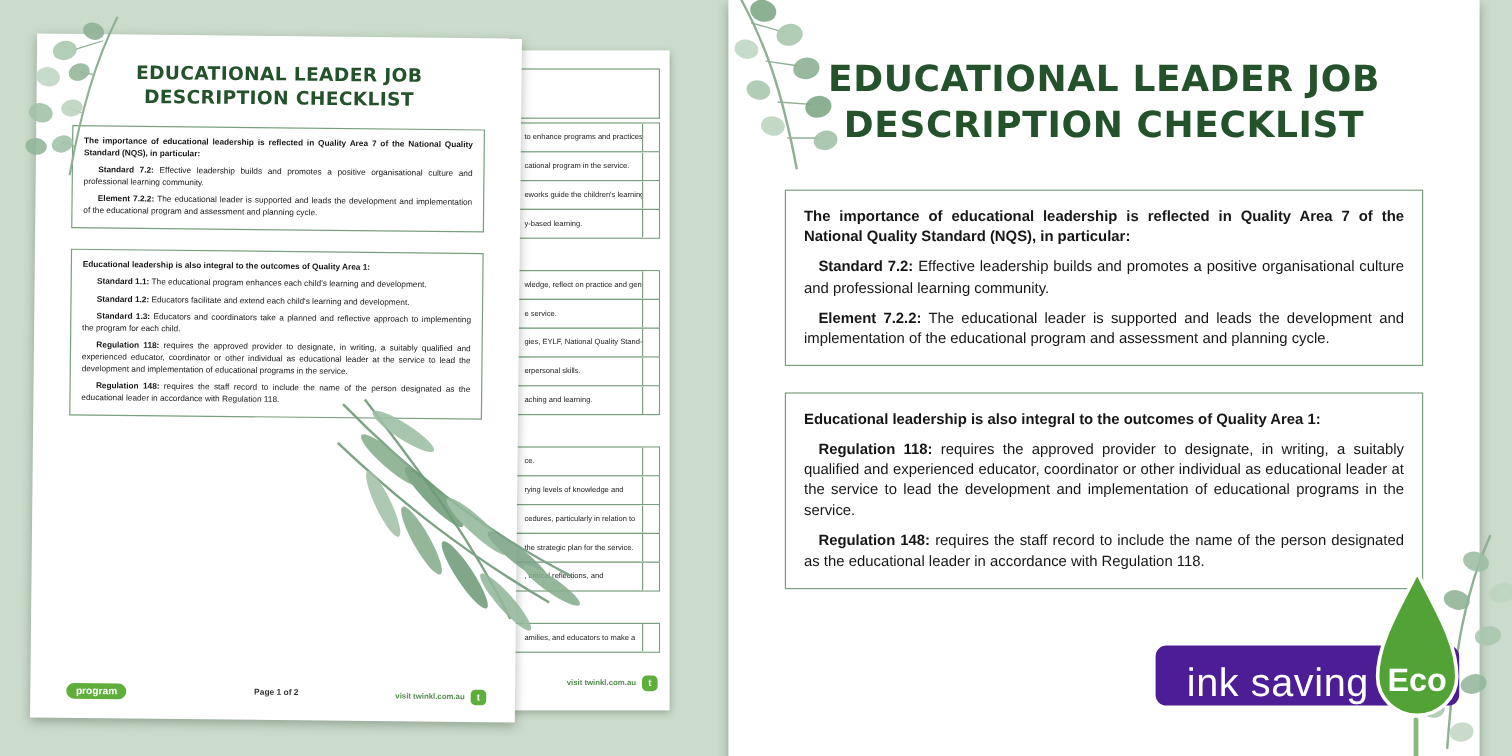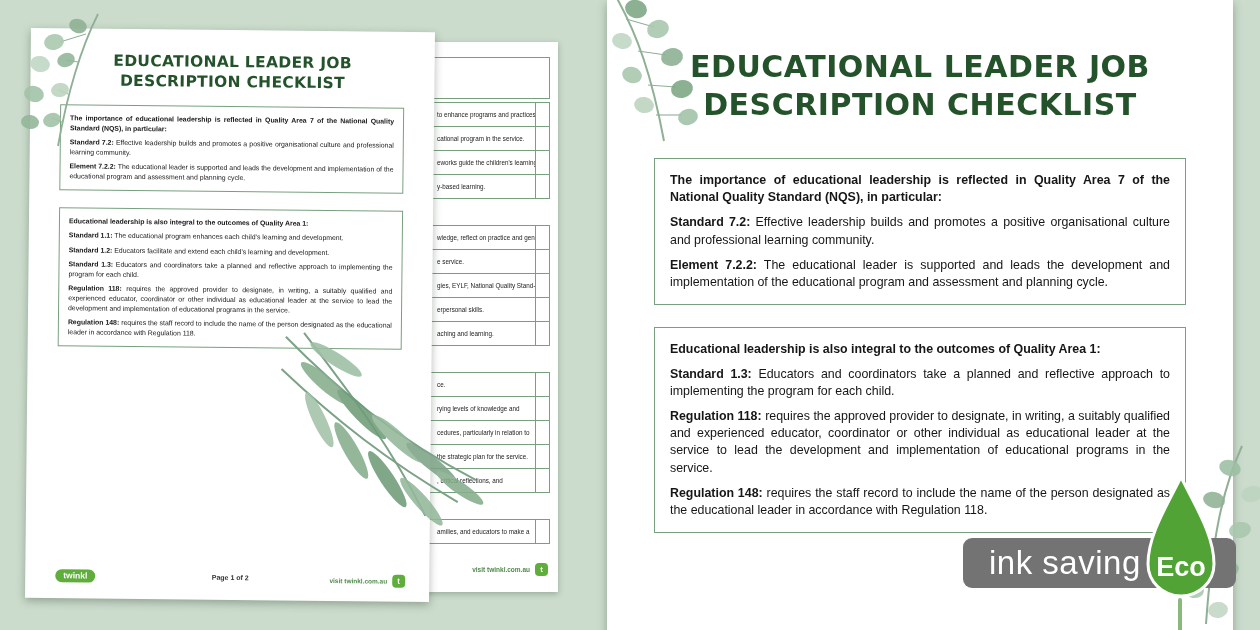--- a/index.html
+++ b/index.html
@@ -26,43 +26,43 @@
   
   .p1{left:28px;top:30px;width:404px;height:570px;z-index:2;transform:rotate(.6deg);}
   .title{font-family:"DejaVu Sans","Liberation Sans",sans-serif;text-align:center;color:#24522b;font-weight:800;}
   .title.s{margin-top:22px;font-size:15.5px;line-height:1.3;letter-spacing:.3px;}
   .box{border:1px solid #79a07e;text-align:justify;color:#161616;}
   .s-box{margin:14px 30px 0 30px;padding:8px 9px;font-size:6.9px;line-height:1.42;}
   .s-box.second{margin-top:17px;}
   .intro{font-weight:bold;margin:0;}
   .para{margin:4.5px 0 0 0;}
   .pz .para{margin:8px 0 0 0;}
-  .lead{font-weight:bold;}
+  .lead{font-weight:bold;margin-left:12px;}
   .p1footer{position:absolute;left:30px;right:24px;bottom:13px;height:16px;}
   .tw-pill{position:absolute;left:0;top:0;background:#5fae3c;color:#fff;font-weight:bold;font-size:8.5px;
            padding:2px 8px;border-radius:7px;line-height:1.1;}
   .pageno{position:absolute;left:50%;top:3px;transform:translateX(-50%);font-size:7px;color:#333;font-weight:bold;}
   .visit-group{position:absolute;right:0;top:2px;display:flex;align-items:center;gap:5px;}
   .p1-branch{position:absolute;left:248px;top:296px;width:222px;height:202px;pointer-events:none;}
 
   
   .pz{left:607px;top:0;width:626px;height:640px;z-index:2;}
   .title.z{margin-top:48px;font-size:30px;line-height:1.27;letter-spacing:.5px;}
   .z-box{margin:34px 47px 0 47px;padding:13px 15px;font-size:12.4px;line-height:1.38;border-width:1.5px;}
   .z-box.second{margin-top:22px;}
 
   
   .deco{position:absolute;pointer-events:none;z-index:3;}
   .deco.tl{left:20px;top:10px;width:100px;height:140px;}
   .deco.tm{left:592px;top:-8px;width:135px;height:152px;}
   .deco.br{left:1142px;top:438px;width:118px;height:192px;}
 
   
-  .eco-bar{position:absolute;left:963px;top:538px;width:273px;height:50px;background:#737373;
-           border-radius:9px;color:#fff;display:flex;align-items:center;padding-left:26px;
+  .eco-bar{position:absolute;left:963px;top:538px;width:253px;height:50px;background:#4c1d95;
+           border-radius:9px;color:#fff;display:flex;align-items:flex-end;padding-left:26px;
            box-sizing:border-box;font-size:33px;letter-spacing:.5px;z-index:4;}
   .eco-leaf{position:absolute;left:1138px;top:474px;width:86px;height:130px;z-index:5;}
   .eco-stem{position:absolute;left:1178px;top:598px;width:4px;height:34px;background:#8ab97e;z-index:3;border-radius:2px;}
 </style>
 </head>
 <body>
 
 <div class="stage">
 
   <div class="page p2">
@@ -172,21 +172,21 @@
         <ellipse cx="156" cy="134" rx="32" ry="6.5" fill="#7da387" transform="rotate(38 156 134)"></ellipse>
         <ellipse cx="44" cy="92" rx="30" ry="6.5" fill="#a3c2a8" transform="rotate(64 44 92)"></ellipse>
         <ellipse cx="76" cy="122" rx="32" ry="7" fill="#86ad8d" transform="rotate(60 76 122)"></ellipse>
         <ellipse cx="112" cy="150" rx="33" ry="7" fill="#6f9d78" transform="rotate(56 112 150)"></ellipse>
         <ellipse cx="146" cy="172" rx="31" ry="6.5" fill="#93b89a" transform="rotate(48 146 172)"></ellipse>
         <ellipse cx="184" cy="158" rx="28" ry="6" fill="#86ad8d" transform="rotate(34 184 158)"></ellipse>
       </g>
     </svg>
 
     <div class="p1footer">
-      <span class="tw-pill">twinkl</span>
+      <span class="tw-pill">program</span>
       <span class="pageno">Page 1 of 2</span>
       <span class="visit-group">
         <span class="visit">visit twinkl.com.au</span>
         <span class="tw-mini">t</span>
       </span>
     </div>
   </div>
 
   <div class="page pz">
     <div class="title z">
@@ -195,21 +195,20 @@
     </div>
 
     <div class="box z-box">
       <p class="intro">The importance of educational leadership is reflected in Quality Area 7 of the National Quality Standard (NQS), in particular:</p>
       <p class="para"><span class="lead">Standard 7.2:</span> <span>Effective leadership builds and promotes a positive organisational culture and professional learning community.</span></p>
       <p class="para"><span class="lead">Element 7.2.2:</span> <span>The educational leader is supported and leads the development and implementation of the educational program and assessment and planning cycle.</span></p>
     </div>
 
     <div class="box z-box second">
       <p class="intro">Educational leadership is also integral to the outcomes of Quality Area 1:</p>
-      <p class="para"><span class="lead">Standard 1.3:</span> <span>Educators and coordinators take a planned and reflective approach to implementing the program for each child.</span></p>
       <p class="para"><span class="lead">Regulation 118:</span> <span>requires the approved provider to designate, in writing, a suitably qualified and experienced educator, coordinator or other individual as educational leader at the service to lead the development and implementation of educational programs in the service.</span></p>
       <p class="para"><span class="lead">Regulation 148:</span> <span>requires the staff record to include the name of the person designated as the educational leader in accordance with Regulation 118.</span></p>
     </div>
   </div>
 
   <svg class="deco tl" viewBox="0 0 100 140" aria-hidden="true">
     <path d="M78,4 C60,40 48,80 38,136" stroke="#8fb095" stroke-width="1.8" fill="none"></path>
     <g stroke="#8fb095" stroke-width="1" fill="none">
       <path d="M66,24 L40,32"></path>
         <path d="M58,52 L46,50"></path>

